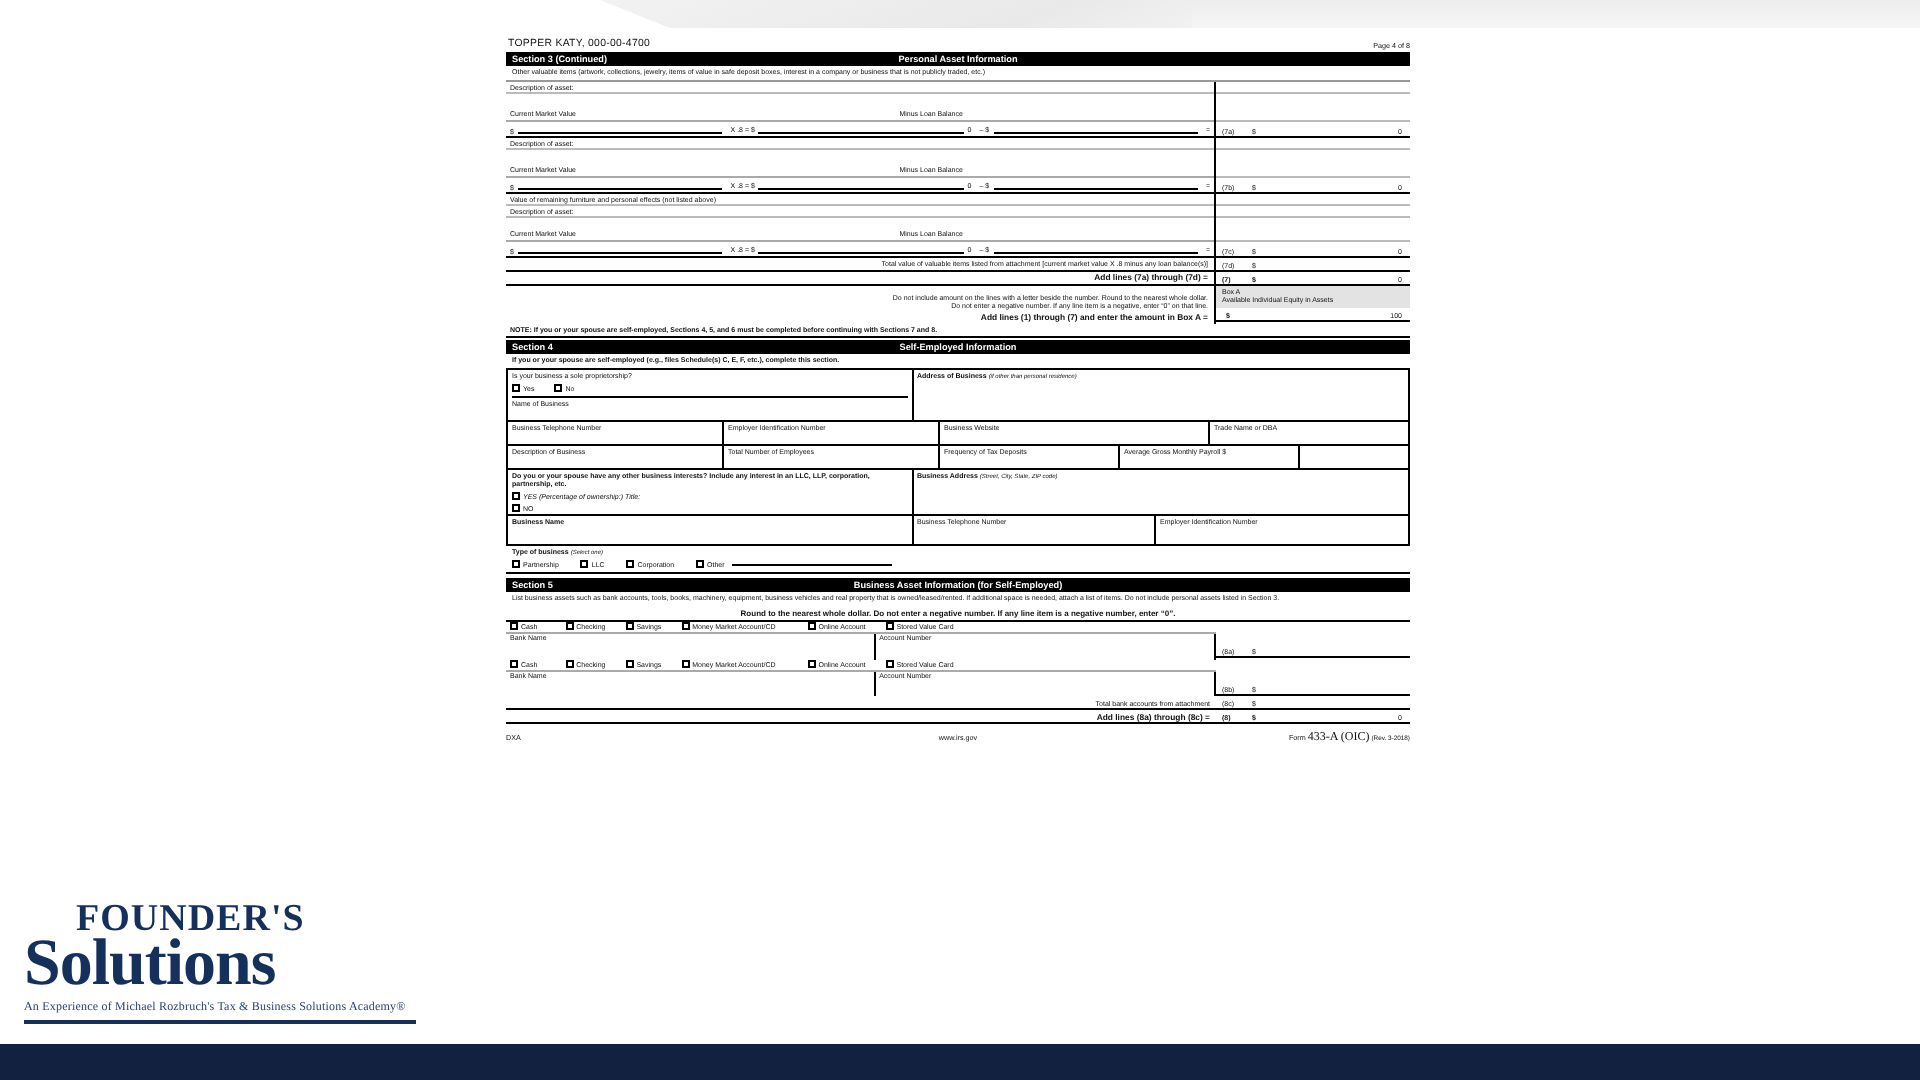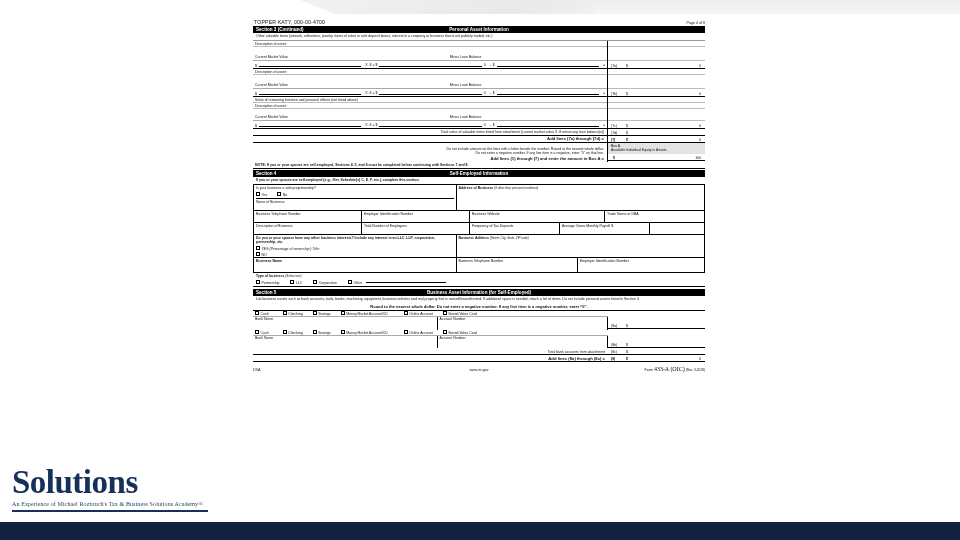--- a/index.html
+++ b/index.html
@@ -472,18 +472,19 @@
     <div class="b">www.irs.gov</div>
     <div class="c">
       <span>Form</span>
       <span class="big">433-A (OIC)</span>
       <span class="sm">(Rev. 3-2018)</span>
     </div>
   </div>
 </div>
 
 <div class="logo-block">
+  <div class="logo-founders">FOUNDER'S</div>
   <div class="logo-mastermind">Solutions</div>
   <div class="logo-tag">An Experience of Michael Rozbruch's Tax &amp; Business Solutions Academy®</div>
   <div class="logo-rule"></div>
 </div>
 
 <div class="bottom-bar"></div>
 
 </body></html>

